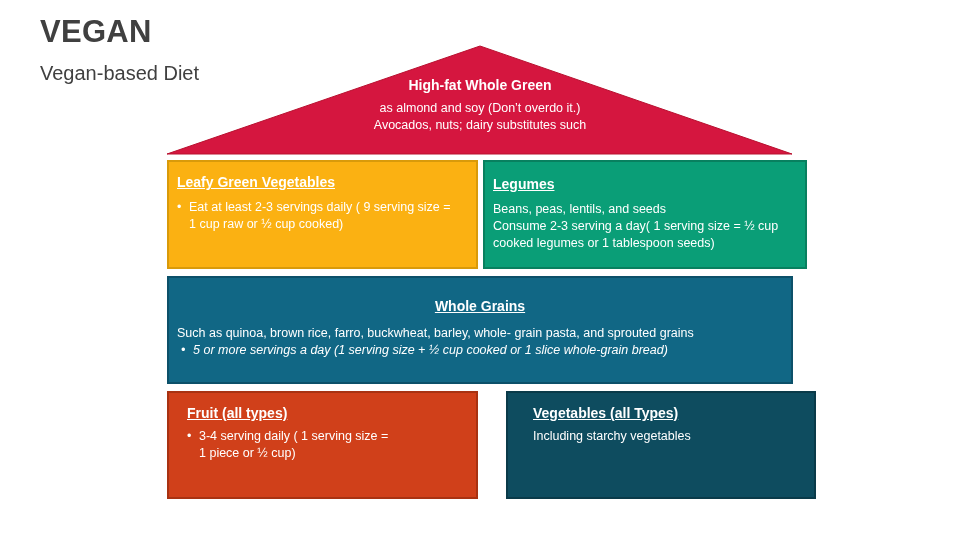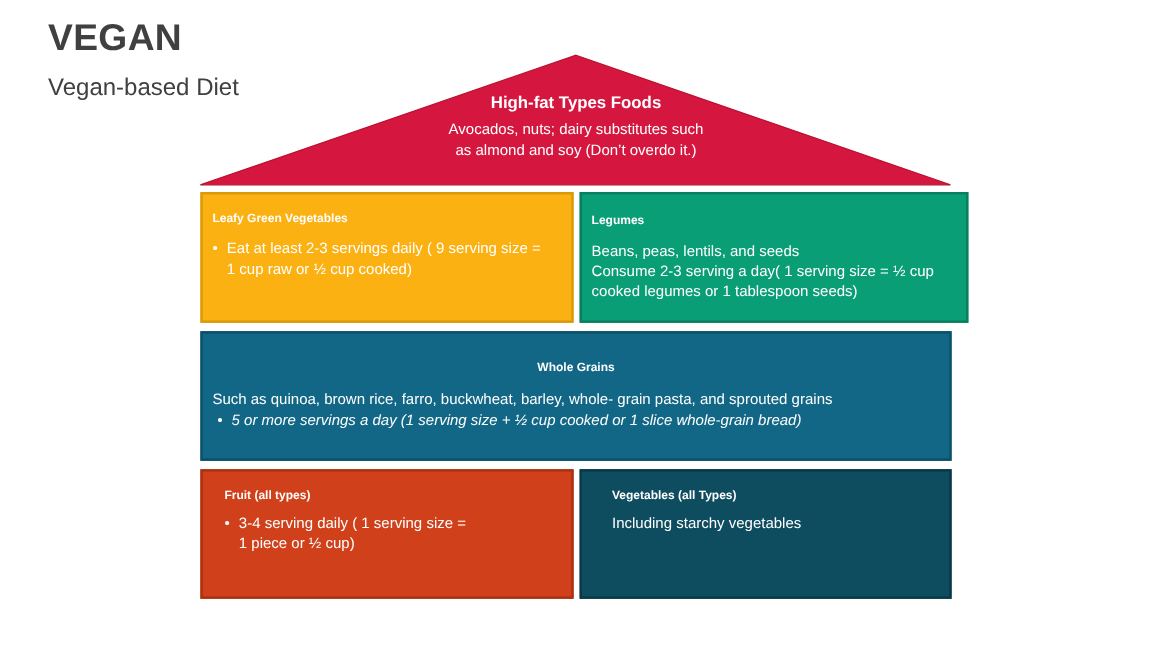--- a/index.html
+++ b/index.html
@@ -5,39 +5,39 @@
   html, body { margin:0; padding:0; }
   body { width:960px; height:540px; background:#ffffff; position:relative; overflow:hidden;
          font-family:"Liberation Sans", "DejaVu Sans", sans-serif; }
   .title { position:absolute; left:40px; top:14px; font-size:31px; font-weight:bold; color:#404040; letter-spacing:0.3px; }
   .subtitle { position:absolute; left:40px; top:62px; font-size:20px; color:#404040; }
   .roof { position:absolute; left:0; top:0; width:960px; height:540px; }
   .roof-text { position:absolute; left:330px; width:300px; text-align:center; color:#fff; }
   .roof-title { top:77px; font-size:14px; font-weight:bold; }
   .roof-body { top:100px; font-size:12.5px; line-height:17px; }
   .box { position:absolute; box-sizing:border-box; color:#fff; padding:12px 8px 0 8px; font-size:12.5px; line-height:17px; }
-  .box .h { font-weight:bold; font-size:10px; margin-bottom:8px; }
+  .box .h { font-weight:bold; font-size:14px; margin-bottom:8px;text-decoration:underline; }
   .box .p { }
   .bullet { position:relative; padding-left:12px; }
   .bullet::before { content:"\2022"; position:absolute; left:0; top:0; }
   .center .h { text-align:center; margin-top:8px; margin-bottom:10px; }
 </style>
 </head>
 <body>
 
 <div class="title">VEGAN</div>
 <div class="subtitle">Vegan-based Diet</div>
 
 <svg class="roof" viewBox="0 0 960 540">
   <polygon points="480,46 792,154 167,154" fill="#D5163F" stroke="#B8102F" stroke-width="1"></polygon>
 </svg>
-<div class="roof-text roof-title">High-fat Types Foods</div>
+<div class="roof-text roof-title">High-fat Whole Green</div>
 <div class="roof-text roof-body">
+  <div>as almond and soy (Don’t overdo it.)</div>
   <div>Avocados, nuts; dairy substitutes such</div>
-  <div>as almond and soy (Don’t overdo it.)</div>
 </div>
 
 <div class="box" style="left:167px; top:160px; width:311px; height:109px; background:#FBB112; border:2px solid #D99A0A;">
   <div class="h">Leafy Green Vegetables</div>
   <div class="bullet">
     <div>Eat at least 2-3 servings daily ( 9 serving size =</div>
     <div>1 cup raw or ½ cup cooked)</div>
   </div>
 </div>
 
@@ -55,16 +55,16 @@
 </div>
 
 <div class="box" style="left:167px; top:391px; width:311px; height:108px; background:#D0401A; border:2px solid #A83212; padding-left:18px;">
   <div class="h" style="margin-bottom:6px;">Fruit (all types)</div>
   <div class="bullet">
     <div>3-4 serving daily ( 1 serving size =</div>
     <div>1 piece or ½ cup)</div>
   </div>
 </div>
 
-<div class="box" style="left:483px; top:391px; width:310px; height:108px; background:#0E4C5F; border:2px solid #0A3A49; padding-left:25px;">
+<div class="box" style="left:506px; top:391px; width:310px; height:108px; background:#0E4C5F; border:2px solid #0A3A49; padding-left:25px;">
   <div class="h" style="margin-bottom:6px;">Vegetables (all Types)</div>
   <div>Including starchy vegetables</div>
 </div>
 
 </body></html>

